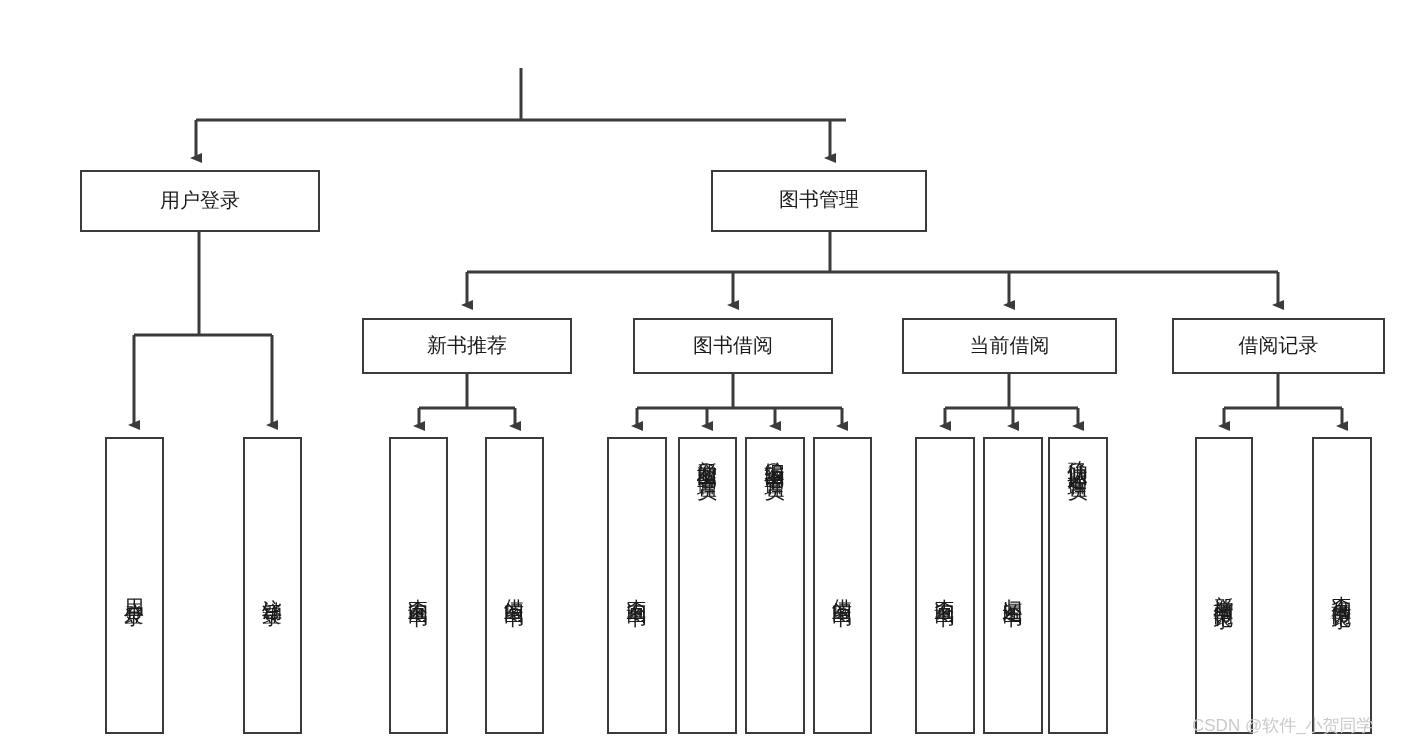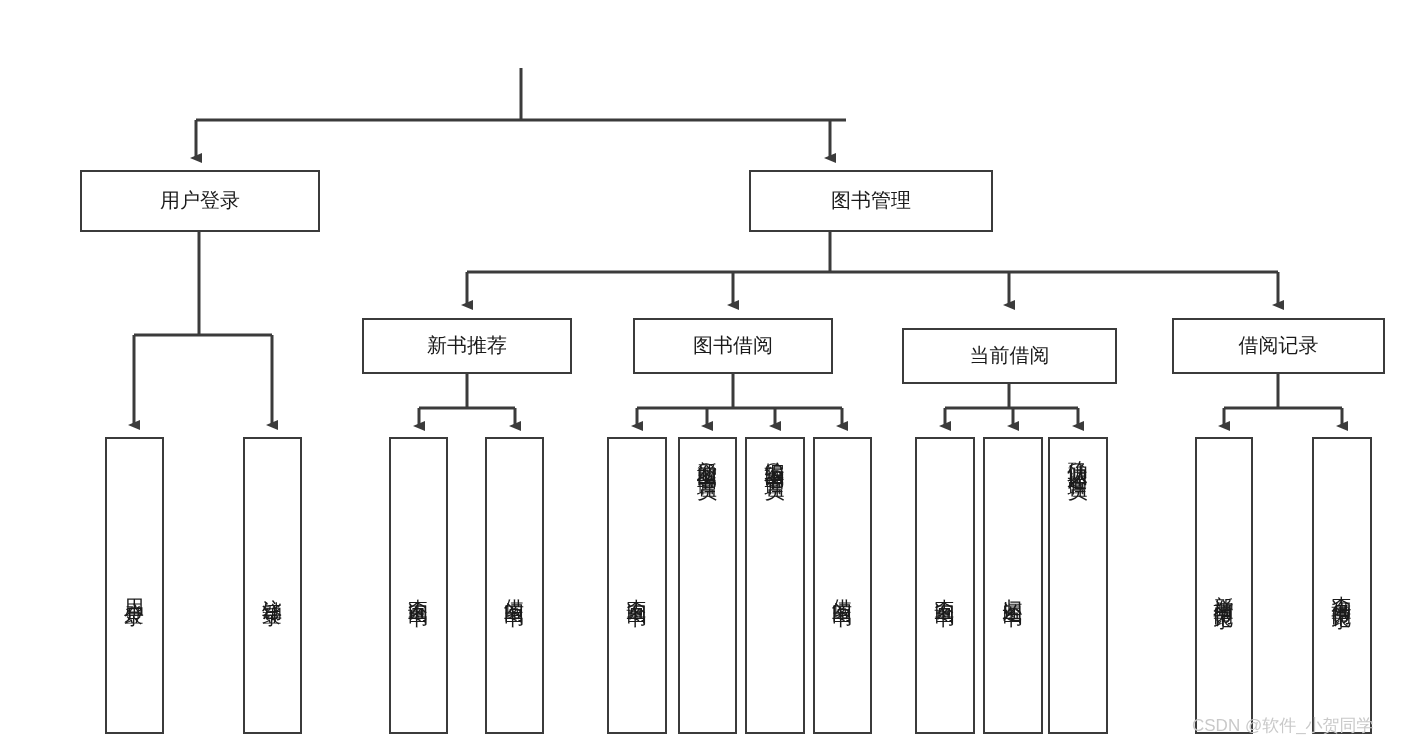--- a/index.html
+++ b/index.html
@@ -126,31 +126,31 @@
       <path d="M1224,408 L1342,408"></path>
       <path d="M1224,408 L1224,426" marker-end="url(#arrow)"></path>
       <path d="M1342,408 L1342,426" marker-end="url(#arrow)"></path>
     </g>
   </svg>
 
 
   <div class="node level1" style="left:80px; top:170px; width:240px; height:62px;">
     <span class="node-label">用户登录</span>
   </div>
-  <div class="node level1" style="left:749px; top:170px; width:244px; height:62px;">
+  <div class="node level1" style="left:711px; top:170px; width:216px; height:62px;font-family:Liberation Mono, monospace;">
     <span class="node-label">图书管理</span>
   </div>
 
   <div class="node level2" style="left:362px; top:318px; width:210px; height:56px;">
     <span class="node-label">新书推荐</span>
   </div>
   <div class="node level2" style="left:633px; top:318px; width:200px; height:56px;">
     <span class="node-label">图书借阅</span>
   </div>
-  <div class="node level2" style="left:902px; top:318px; width:215px; height:56px;margin-top:10px;">
+  <div class="node level2" style="left:902px; top:318px; width:215px; height:56px;">
     <span class="node-label">当前借阅</span>
   </div>
   <div class="node level2" style="left:1172px; top:318px; width:213px; height:56px;">
     <span class="node-label">借阅记录</span>
   </div>
 
   <div class="node leaf mid" style="left:105px; top:437px; width:59px; height:297px;">
     <span class="node-label">用户登录</span>
   </div>
   <div class="node leaf mid" style="left:243px; top:437px; width:59px; height:297px;">

